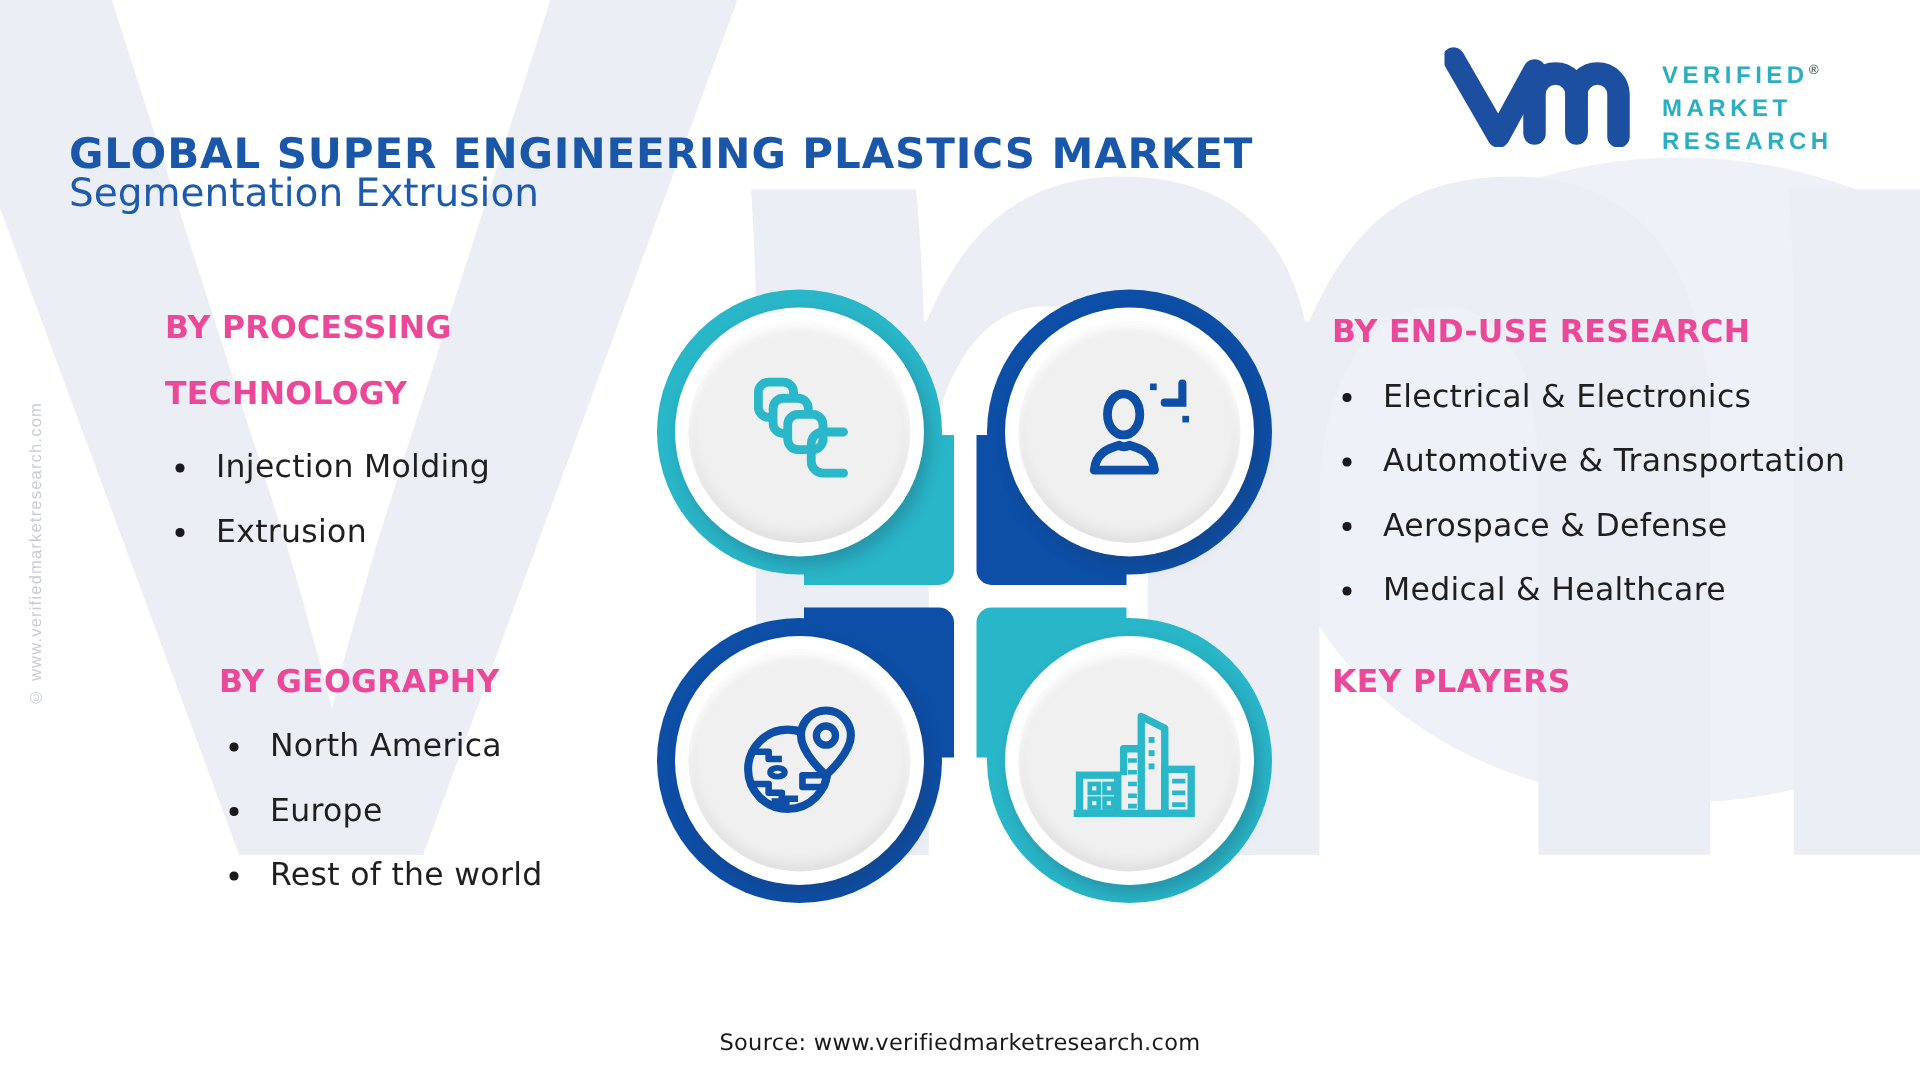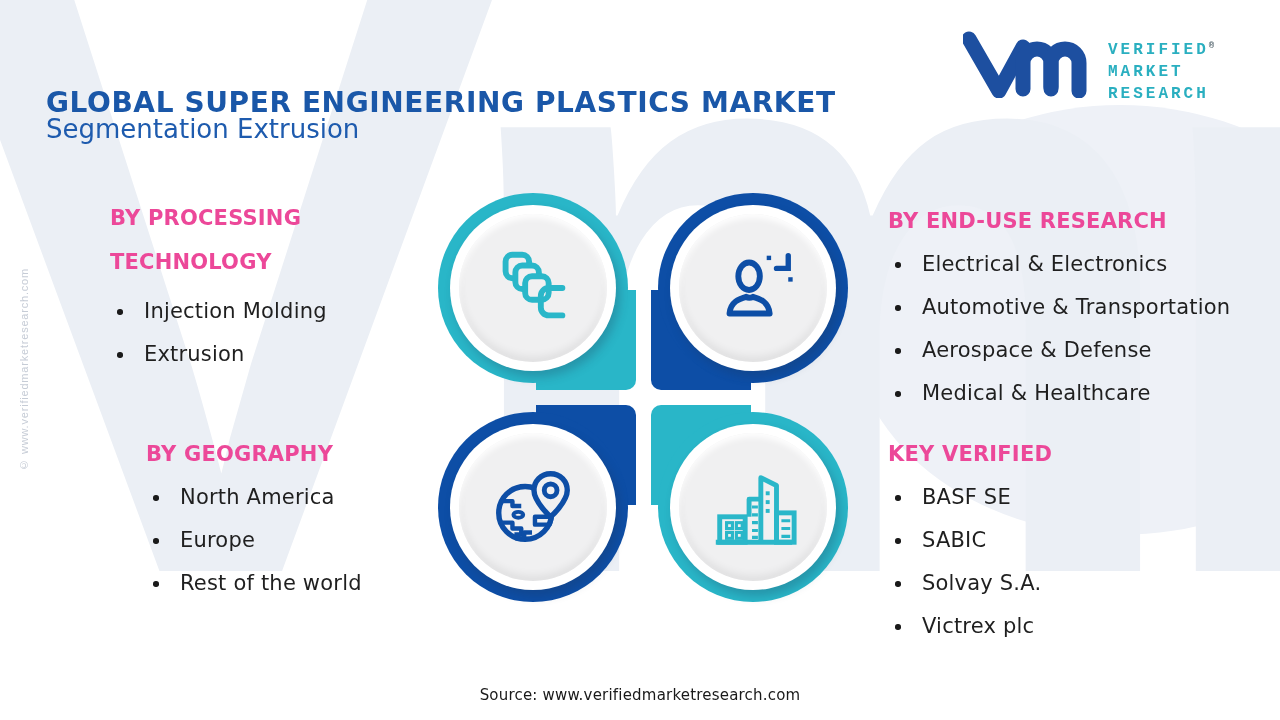--- a/index.html
+++ b/index.html
@@ -20,21 +20,21 @@
 
   
   .title{position:absolute;left:46px;top:38px;z-index:2;
     font-weight:bold;font-size:28px;letter-spacing:.6px;color:#1a57a8;margin-top:48px;}
   .subtitle{position:absolute;left:46px;top:114px;z-index:2;
     font-size:26px;color:#1e5bae;}
 
   .logo{position:absolute;left:963px;top:28px;z-index:2;display:flex;}
   .logo-glyph{width:132px;height:70px;}
   .logo-text{margin-left:13px;margin-top:7px;
-    font-family:Liberation Mono, monospace;font-weight:bold;
+    font-family:Liberation Sans, sans-serif;font-weight:bold;
     font-size:16px;line-height:22px;letter-spacing:3px;color:#2aafc0;}
   .logo-text sup{font-size:9px;letter-spacing:0;color:#5a6b73;}
 
   
   .col{position:absolute;z-index:2;}
   .col h2{margin:0;font-size:21px;font-weight:bold;color:#ec4899;
     line-height:44px;letter-spacing:.2px;}
   .col ul{margin:0;padding:0;list-style:none;}
   .col li{position:relative;line-height:43px;font-size:21px;color:#1f1f1f;
     padding-left:34px;letter-spacing:.2px;white-space:nowrap;}
@@ -115,27 +115,21 @@
 <div class="col" id="sec-geography">
   <h2>BY GEOGRAPHY</h2>
   <ul>
     <li>North America</li>
     <li>Europe</li>
     <li>Rest of the world</li>
   </ul>
 </div>
 
 <div class="col" id="sec-players">
-  <h2>KEY VERIFIED</h2>
-  <ul>
-    <li>BASF SE</li>
-    <li>SABIC</li>
-    <li>Solvay S.A.</li>
-    <li>Victrex plc</li>
-  </ul>
+  <h2>KEY PLAYERS</h2>
 </div>
 
 <div class="pin teal" id="pin-tl">
   <div class="tail"></div>
   <div class="ring"></div>
   <div class="inner-white"></div>
   <div class="face">
     <svg viewBox="0 0 96 96" fill="none">
       <rect x="20" y="14" width="24" height="24" rx="7" fill="#f0f0f1" stroke="#2ab7c9" stroke-width="6"></rect>
       <rect x="30" y="25" width="24" height="24" rx="7" fill="#f0f0f1" stroke="#2ab7c9" stroke-width="6"></rect>

